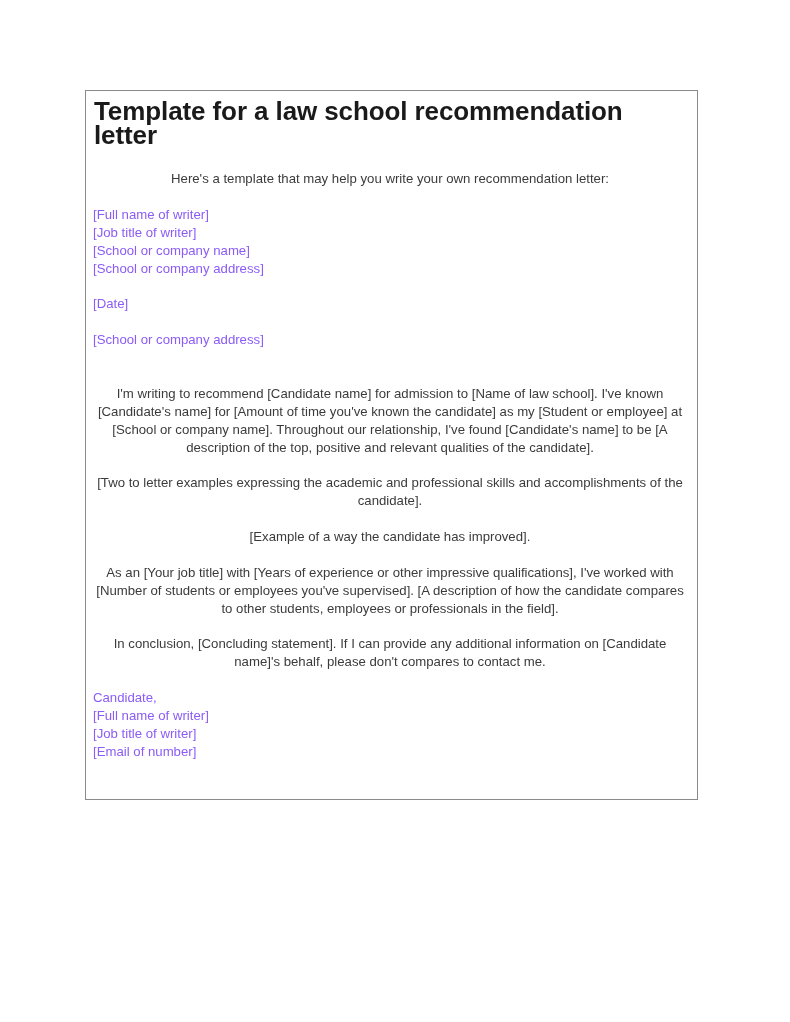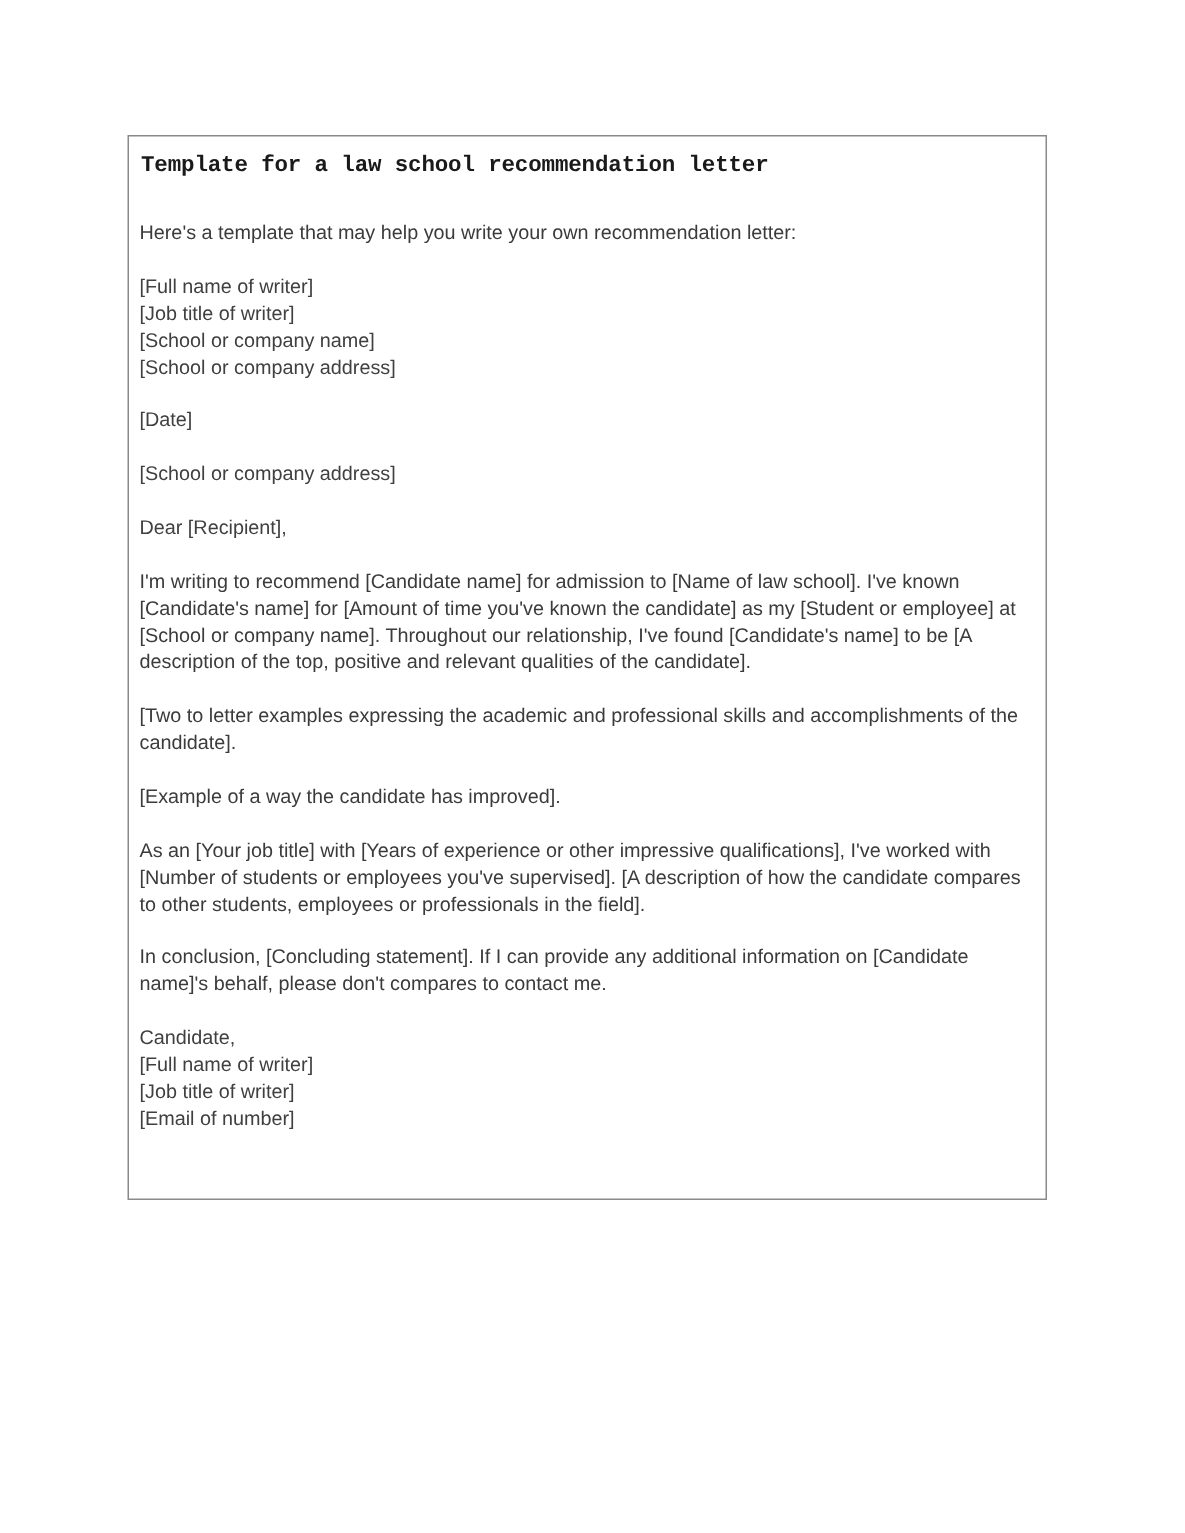--- a/index.html
+++ b/index.html
@@ -24,40 +24,40 @@
     border: 1px solid #8a8a8a;
     background: #ffffff;
     overflow: hidden;
   }
   .inner {
     padding: 8px 10px 0 7px;
   }
   h1#doc-title {
     margin: 0 0 0 0;
     padding: 0 0 0 1px;
-    font-size: 15px;
+    font-size: 26px;
     line-height: 24px;
     font-weight: bold;
     color: #1a1a1a;
     letter-spacing: -0.1px;
-    font-family: Liberation Mono, monospace;
   }
   .gap-after-title { height: 23px; }
   .gap { height: 17.9px; }
   .line {
     font-size: 13.2px;
     line-height: 17.9px;
-    color: #404040;
+    color: #8b5cf6;
     white-space: pre;
   }
   .para {
     font-size: 13.2px;
     line-height: 17.9px;
     color: #3b3b3b;
     max-width: 600px;
+    text-align: center;
   }
 </style>
 </head>
 <body>
 
 <div id="letter-box">
   <div class="inner">
 
     <h1 id="doc-title">Template for a law school recommendation letter</h1>
 
@@ -75,21 +75,20 @@
     <div class="gap"></div>
 
     <div class="line">[Date]</div>
 
     <div class="gap"></div>
 
     <div class="line">[School or company address]</div>
 
     <div class="gap"></div>
 
-    <div class="line">Dear [Recipient],</div>
 
     <div class="gap"></div>
 
     <div class="para">I'm writing to recommend [Candidate name] for admission to [Name of law school]. I've known [Candidate's name] for [Amount of time you've known the candidate] as my [Student or employee] at [School or company name]. Throughout our relationship, I've found [Candidate's name] to be [A description of the top, positive and relevant qualities of the candidate].</div>
 
     <div class="gap"></div>
 
     <div class="para">[Two to letter examples expressing the academic and professional skills and accomplishments of the candidate].</div>
 
     <div class="gap"></div>

